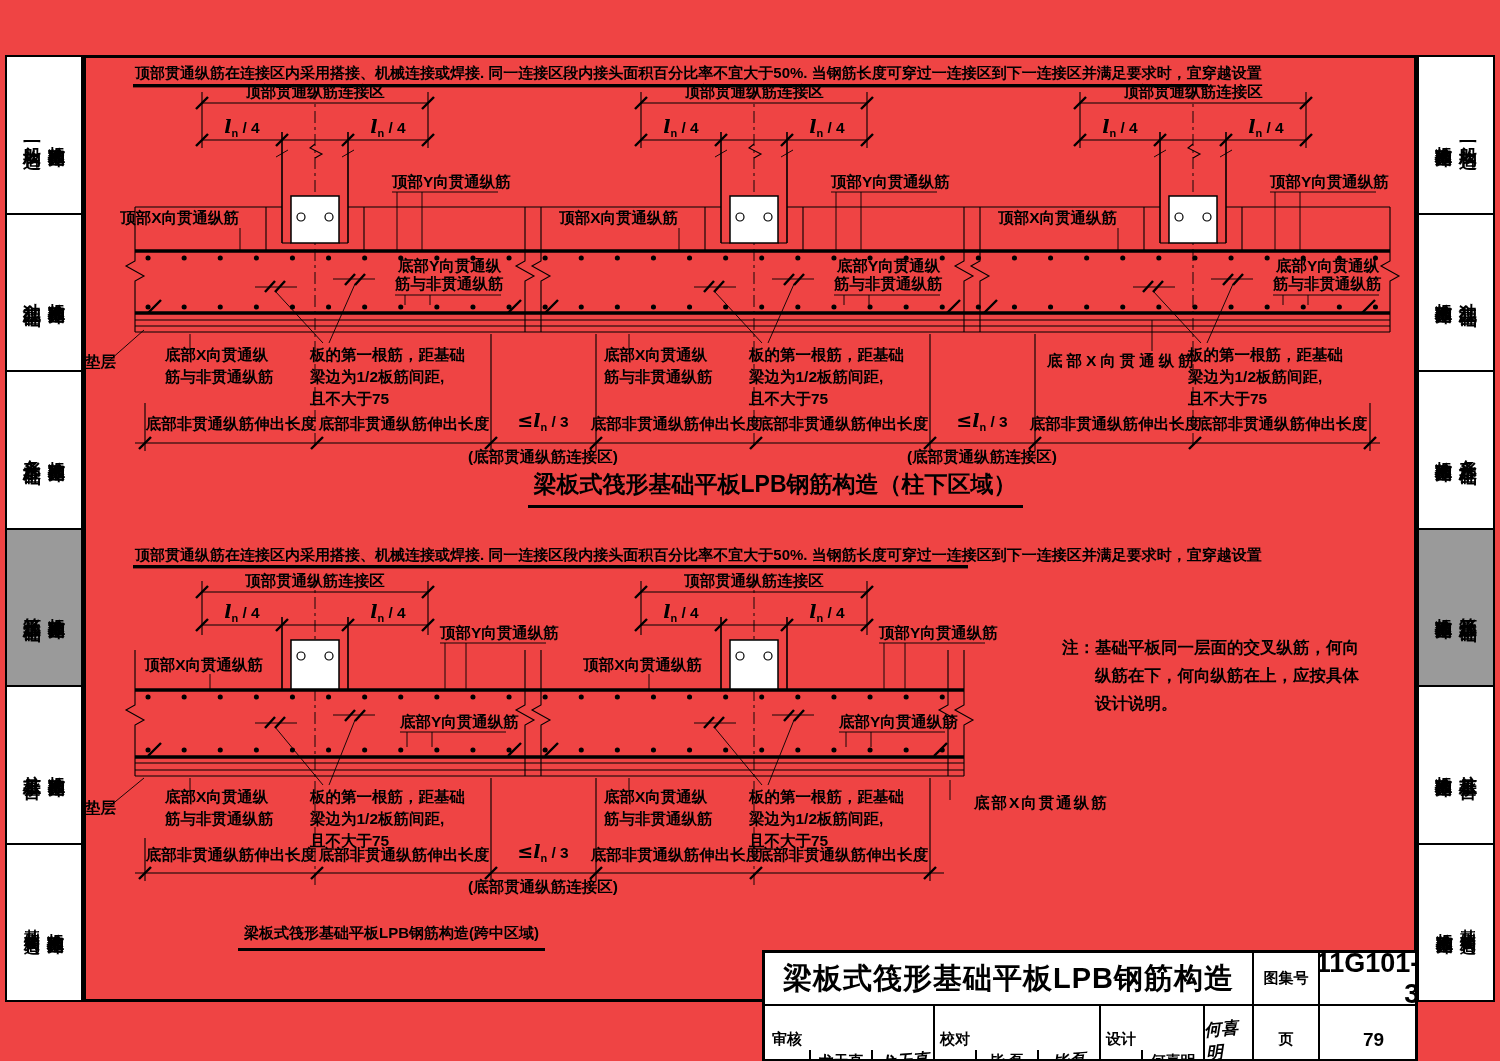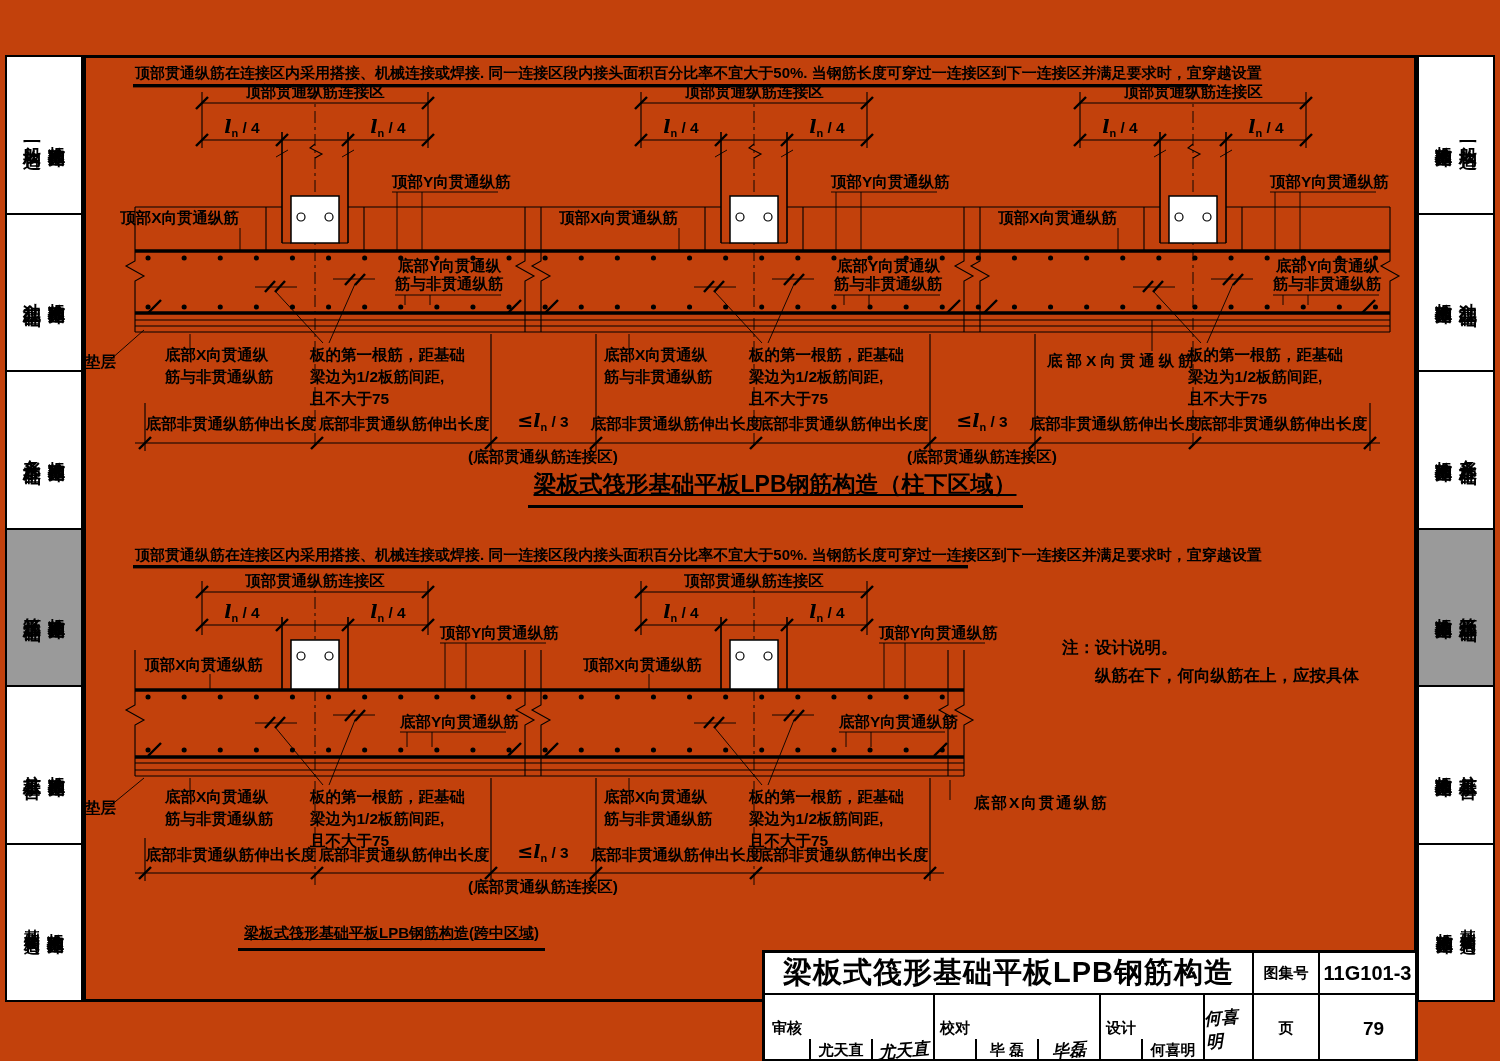--- a/index.html
+++ b/index.html
@@ -1,16 +1,16 @@
 <!DOCTYPE html>
 <html><head>
 <meta charset="utf-8">
 <style>
   html,body{margin:0;padding:0;background:#e8e8e8;}
-  .sheet{position:relative;width:1500px;height:1061px;background:#c2410c;overflow:hidden;
+  .sheet{position:relative;width:1500px;height:1061px;background:#ef4444;overflow:hidden;
          font-family:"Liberation Sans",sans-serif;color:#000;}
   
   .main-frame{position:absolute;left:83px;top:55px;width:1334px;height:947px;
               border:3px solid #000;box-sizing:border-box;}
   .sidebar{position:absolute;top:55px;width:78px;height:947px;border:2px solid #000;
            box-sizing:border-box;display:flex;flex-direction:column;}
   .sidebar.left{left:5px;}
   .sidebar.right{left:1417px;}
   .sb-cell{flex:1;display:flex;justify-content:center;align-items:center;gap:7px;
            border-top:2px solid #000;box-sizing:border-box;background:#fff;}
@@ -31,37 +31,37 @@
   .brk{stroke:#000;stroke-width:1.1;fill:none;}
   .stub{fill:#fff;stroke:#000;stroke-width:1.5;}
   .rb{fill:#fff;stroke:#000;stroke-width:1.2;}
   text.lbl{font:bold 15.5px "Liberation Sans",sans-serif;fill:#000;}
   text.note{font:bold 15px "Liberation Sans",sans-serif;fill:#000;}
   tspan.it{font-style:italic;font-family:"DejaVu Serif",serif;font-size:19px;font-weight:bold;}
   tspan.sub{font-size:11px;}
   
   .dg-title{position:absolute;text-align:center;}
   .dg-title span{display:inline-block;font-weight:bold;border-bottom:3px solid #000;
-                 padding:0 6px 5px 6px;text-decoration:underline;}
+                 padding:0 6px 5px 6px;}
   .dg-title.top{left:430px;top:469px;width:690px;font-size:23px;}
   .dg-title.bottom{left:238px;top:924px;font-size:15px;}
   .side-note{position:absolute;left:1062px;top:633px;width:350px;font-size:16.5px;
              font-weight:bold;line-height:28px;display:flex;}
   .side-note .pre{white-space:nowrap;}
   
   .tblock{position:absolute;left:762px;top:950px;width:656px;height:112px;
           border:3px solid #000;box-sizing:border-box;display:flex;flex-direction:column;background:#fff;}
   .tb-row1{height:51px;border-bottom:2px solid #000;display:flex;}
   .tb-row2{flex:1;display:flex;}
   .tb-cell{border-left:2px solid #000;display:flex;align-items:center;justify-content:center;
            box-sizing:border-box;overflow:hidden;}
   .tb-cell:first-child{border-left:none;}
   .tb-main{width:487px;font-size:29px;font-weight:bold;letter-spacing:1px;}
   .tb-atlas-lbl{width:66px;font-size:15px;font-weight:bold;}
-  .tb-atlas-no{width:97px;font-size:20px;font-weight:bold;}
+  .tb-atlas-no{width:97px;font-size:27px;font-weight:bold;text-align:right;}
   .tb-s{font-size:15px;font-weight:bold;}
   .w44{width:44px;} .w42{width:42px;text-align:right;} .w62{width:62px;margin-top:44px;} .w49{width:49px;}
   .w66{width:66px;} .w97{width:97px;padding-left:12px;}
   .sig{font-style:italic;font-family:"DejaVu Serif",serif;font-weight:bold;font-size:17px;
        transform:rotate(-5deg);}
 </style>
 </head>
 <body>
 
 <div class="sheet">
@@ -361,22 +361,23 @@
     <text class="lbl" x="459" y="352" text-anchor="middle">(底部贯通纵筋连接区)</text>
   </svg>
 
   <div class="dg-title bottom">
     <span>梁板式筏形基础平板LPB钢筋构造(跨中区域)</span>
   </div>
 
   <div class="side-note">
     <span class="pre">注：</span>
     <span>
+      <div>基础平板同一层面的交叉纵筋，何向</div>
+      <div>纵筋在下，何向纵筋在上，应按具体</div>
       <div>设计说明。</div>
-      <div>纵筋在下，何向纵筋在上，应按具体</div>
     </span>
   </div>
 
   <div class="tblock">
     <div class="tb-row1">
       <div class="tb-cell tb-main">梁板式筏形基础平板LPB钢筋构造</div>
       <div class="tb-cell tb-atlas-lbl">图集号</div>
       <div class="tb-cell tb-atlas-no">11G101-3</div>
     </div>
     <div class="tb-row2">

